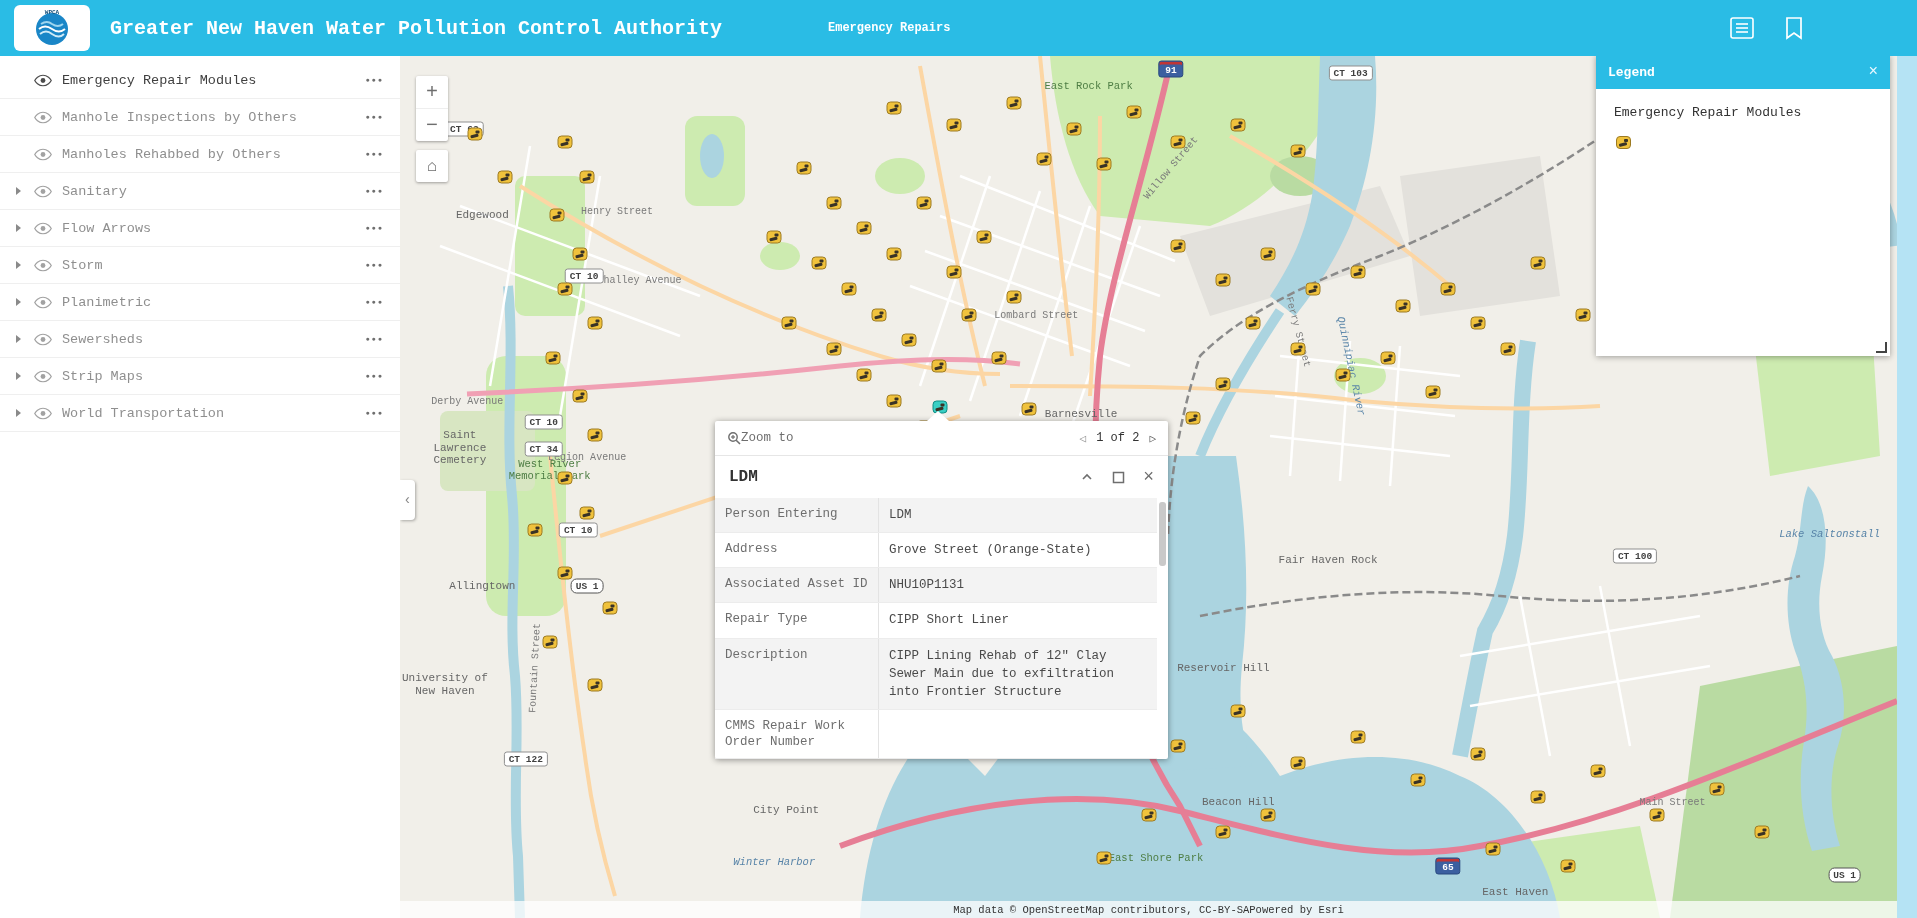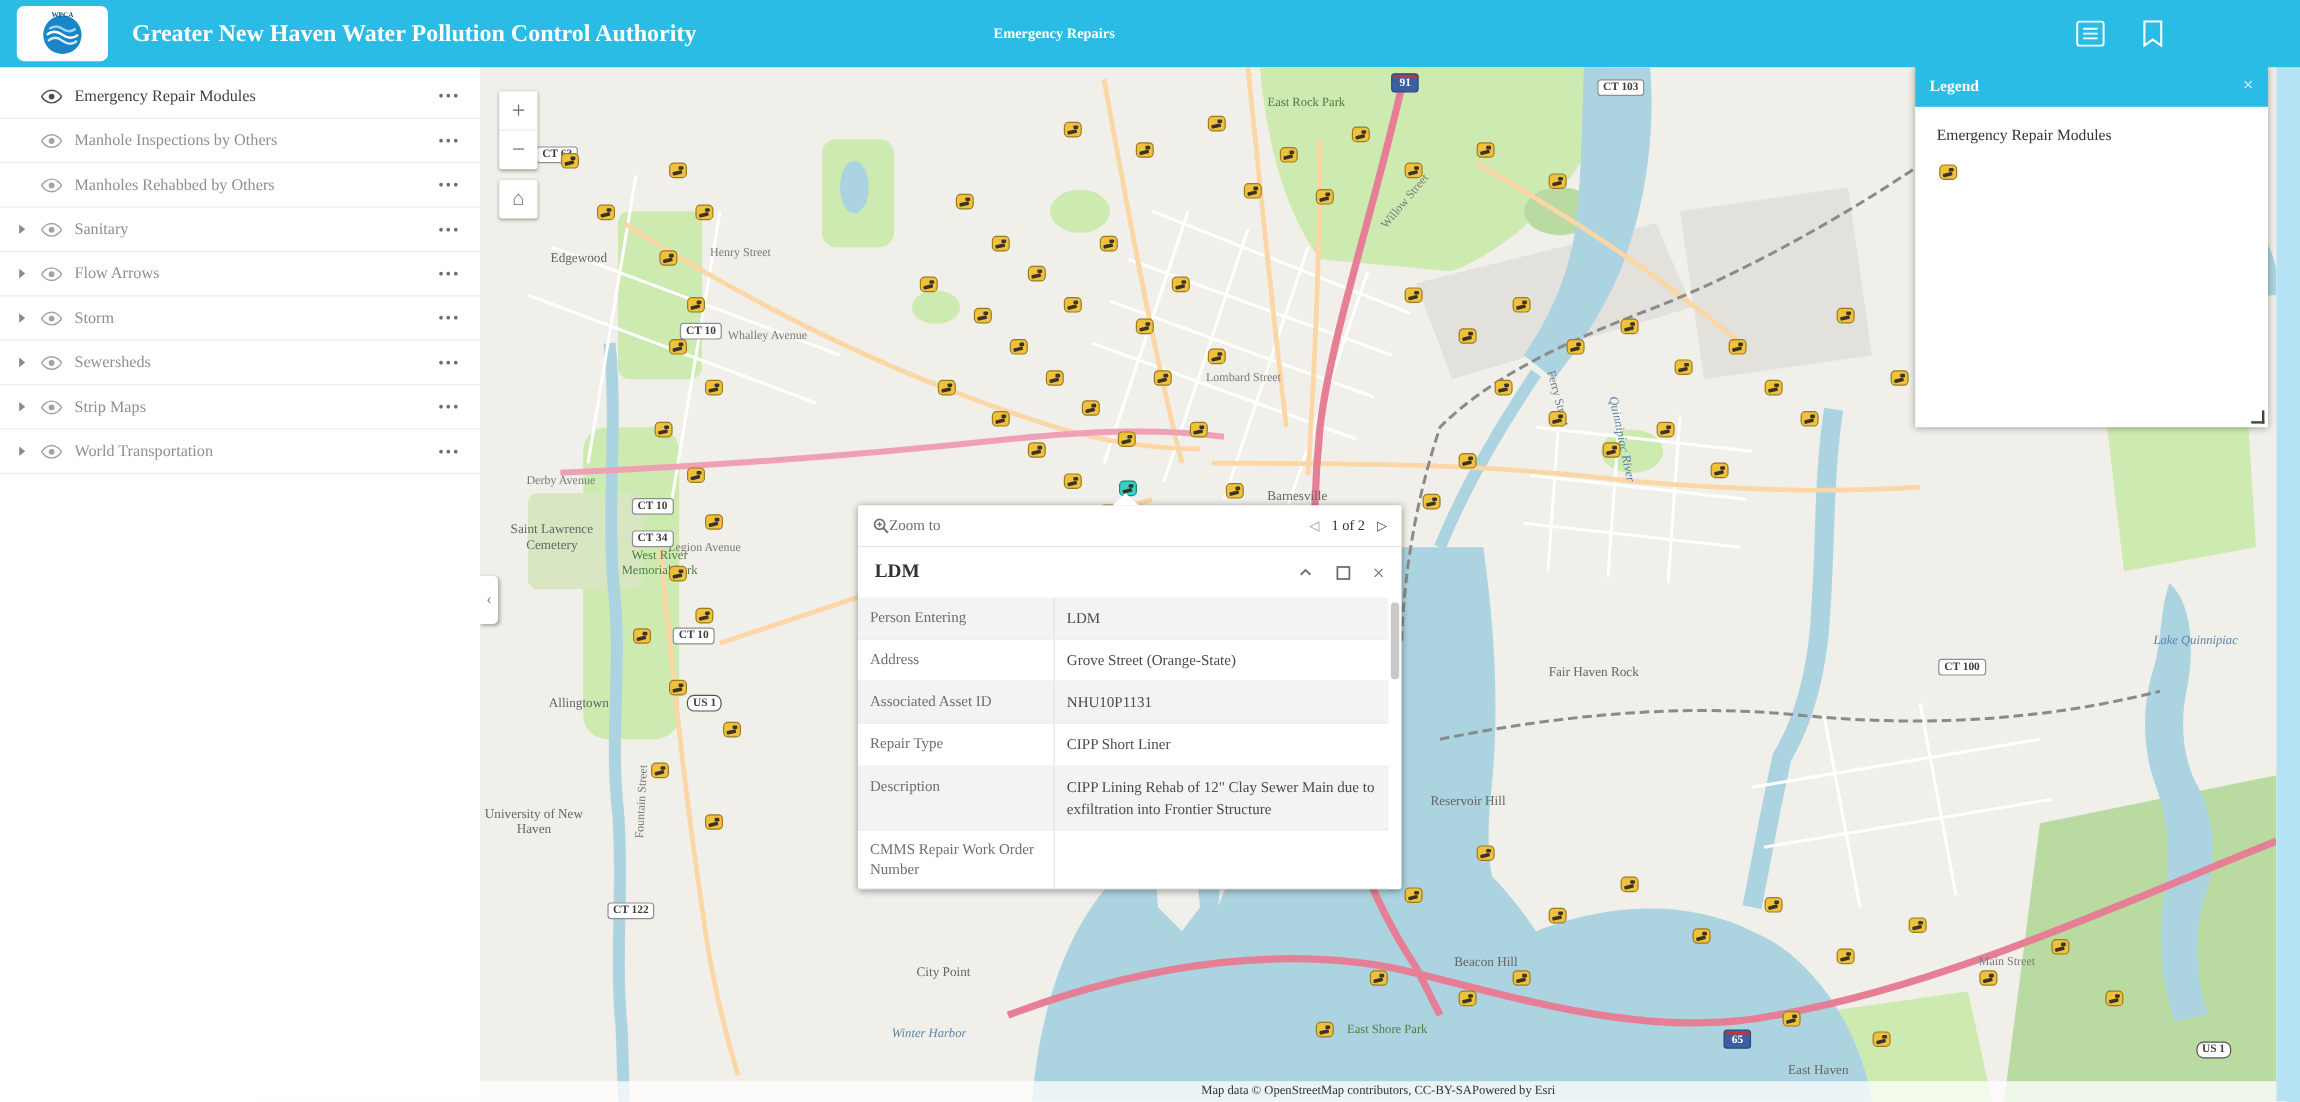--- a/index.html
+++ b/index.html
@@ -1,17 +1,17 @@
 <!DOCTYPE html>
 <html><head>
 <meta charset="utf-8">
 <style>
   html,body{margin:0;padding:0;}
   .page{position:relative;width:1917px;height:918px;overflow:hidden;background:#fff;
-        font-family:Liberation Serif, serif;}
+        font-family:Liberation Mono, monospace;}
 
   
   .app-header{position:absolute;left:0;top:0;width:100%;height:56px;background:#2abce5;
               display:flex;align-items:center;z-index:100;}
   .logo-box{margin-left:14px;width:76px;height:46px;background:#fff;border-radius:6px;
             display:flex;align-items:center;justify-content:center;flex:0 0 auto;}
   .app-title{margin-left:20px;color:#fff;font-size:20px;font-weight:bold;white-space:nowrap;}
   .app-subtitle{position:absolute;left:828px;top:50%;transform:translateY(-50%);
                 color:#fff;font-size:12px;font-weight:bold;}
   .header-actions{position:absolute;right:112px;top:0;height:56px;display:flex;align-items:center;gap:28px;}
@@ -212,20 +212,33 @@
           <span class="caret-box">
             <span class="caret"></span>
           </span>
           <span class="eye muted">
             <svg viewBox="0 0 24 16" width="18" height="13">
               <path d="M12 1 C6 1 2 6 1 8 C2 10 6 15 12 15 C18 15 22 10 23 8 C22 6 18 1 12 1 Z" fill="none" stroke="currentColor" stroke-width="1.6"></path>
               <circle cx="12" cy="8" r="3.2" fill="currentColor"></circle>
             </svg>
           </span>
           <span class="sb-label muted">Storm</span>
+          <span class="sb-dots" style="font-size: 7px;">●●●</span>
+        </div>
+        <div class="sb-row">
+          <span class="caret-box">
+            <span class="caret"></span>
+          </span>
+          <span class="eye muted">
+            <svg viewBox="0 0 24 16" width="18" height="13">
+              <path d="M12 1 C6 1 2 6 1 8 C2 10 6 15 12 15 C18 15 22 10 23 8 C22 6 18 1 12 1 Z" fill="none" stroke="currentColor" stroke-width="1.6"></path>
+              <circle cx="12" cy="8" r="3.2" fill="currentColor"></circle>
+            </svg>
+          </span>
+          <span class="sb-label muted">Planimetric</span>
           <span class="sb-dots" style="font-size: 7px;">●●●</span>
         </div>
         <div class="sb-row">
           <span class="caret-box">
             <span class="caret"></span>
           </span>
           <span class="eye muted">
             <svg viewBox="0 0 24 16" width="18" height="13">
               <path d="M12 1 C6 1 2 6 1 8 C2 10 6 15 12 15 C18 15 22 10 23 8 C22 6 18 1 12 1 Z" fill="none" stroke="currentColor" stroke-width="1.6"></path>
               <circle cx="12" cy="8" r="3.2" fill="currentColor"></circle>
@@ -357,21 +370,21 @@
         <span class="map-label park wrap" style="left: 10%; top: 48%;">West River Memorial Park</span>
         <span class="map-label wrap" style="left: 4%; top: 45.5%;">Saint Lawrence Cemetery</span>
         <span class="map-label street" style="left: 4.5%; top: 40%;">Derby Avenue</span>
         <span class="map-label street" style="left: 12.5%; top: 46.5%;">Legion Avenue</span>
         <span class="map-label street" style="left: 16%; top: 26%;">Whalley Avenue</span>
         <span class="map-label street" style="left: 14.5%; top: 18%;">Henry Street</span>
         <span class="map-label street" style="left: 51.5%; top: 13%; transform: translate(-50%, -50%) rotate(-50deg);">Willow Street</span>
         <span class="map-label street" style="left: 42.5%; top: 30%;">Lombard Street</span>
         <span class="map-label" style="left: 45.5%; top: 41.5%;">Barnesville</span>
         <span class="map-label" style="left: 62%; top: 58.5%;">Fair Haven Rock</span>
-        <span class="map-label water" style="left: 95.5%; top: 55.5%;">Lake Quinnipiac</span>
+        <span class="map-label water" style="left: 95.5%; top: 55.5%;">Lake Saltonstall</span>
         <span class="map-label" style="left: 5.5%; top: 61.5%;">Allingtown</span>
         <span class="map-label street" style="left: 9%; top: 71%; transform: translate(-50%, -50%) rotate(-87deg);">Fountain Street</span>
         <span class="map-label" style="left: 25.8%; top: 87.5%;">City Point</span>
         <span class="map-label water" style="left: 25%; top: 93.5%;">Winter Harbor</span>
         <span class="map-label park" style="left: 50.5%; top: 93%;">East Shore Park</span>
         <span class="map-label" style="left: 56%; top: 86.5%;">Beacon Hill</span>
         <span class="map-label" style="left: 55%; top: 71%;">Reservoir Hill</span>
         <span class="map-label wrap" style="left: 3%; top: 73%;">University of New Haven</span>
         <span class="map-label water" style="left: 63.5%; top: 36%; transform: translate(-50%, -50%) rotate(78deg);">Quinnipiac River</span>
         <span class="map-label street" style="left: 60%; top: 32%; transform: translate(-50%, -50%) rotate(75deg);">Ferry Street</span>

